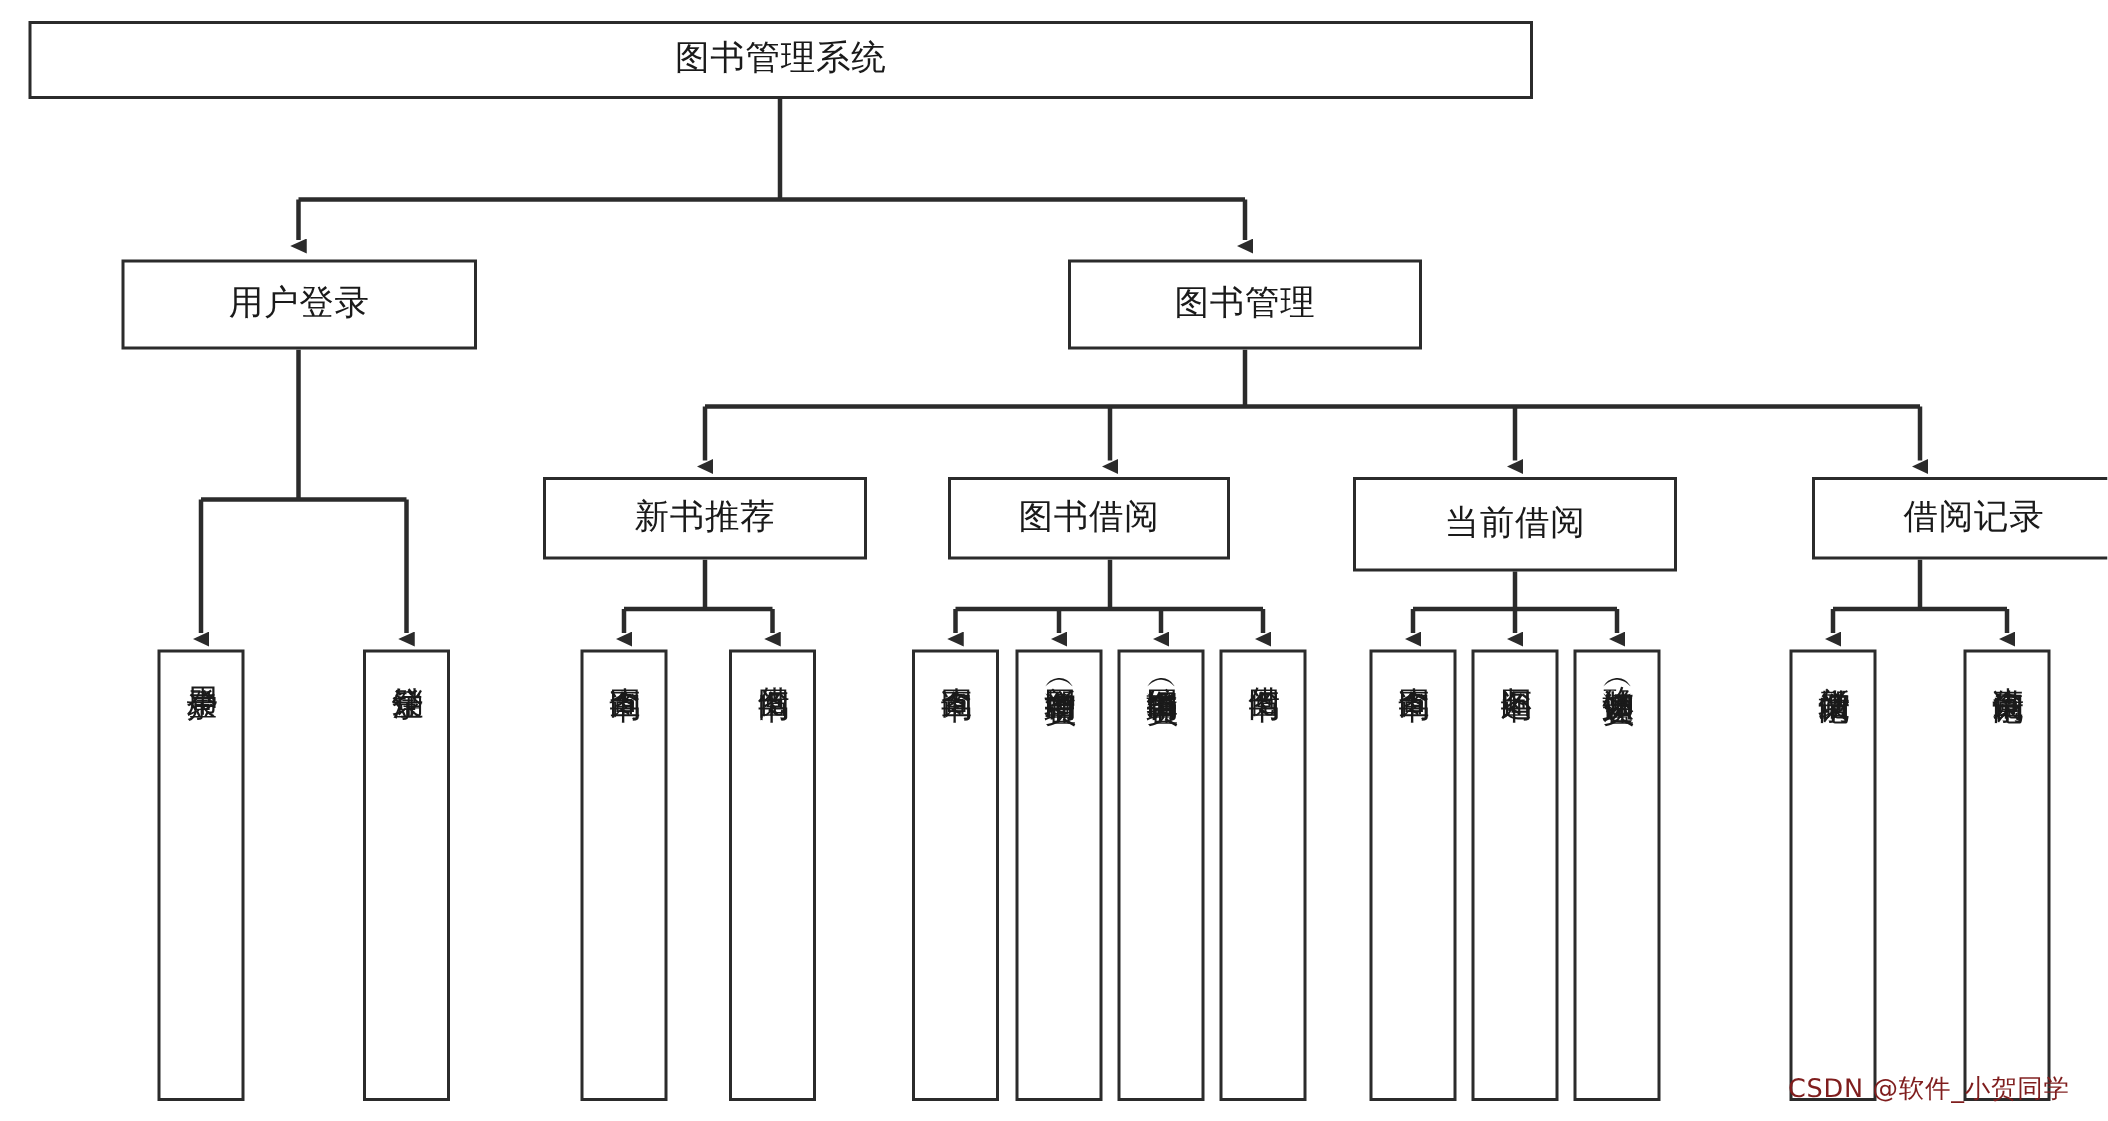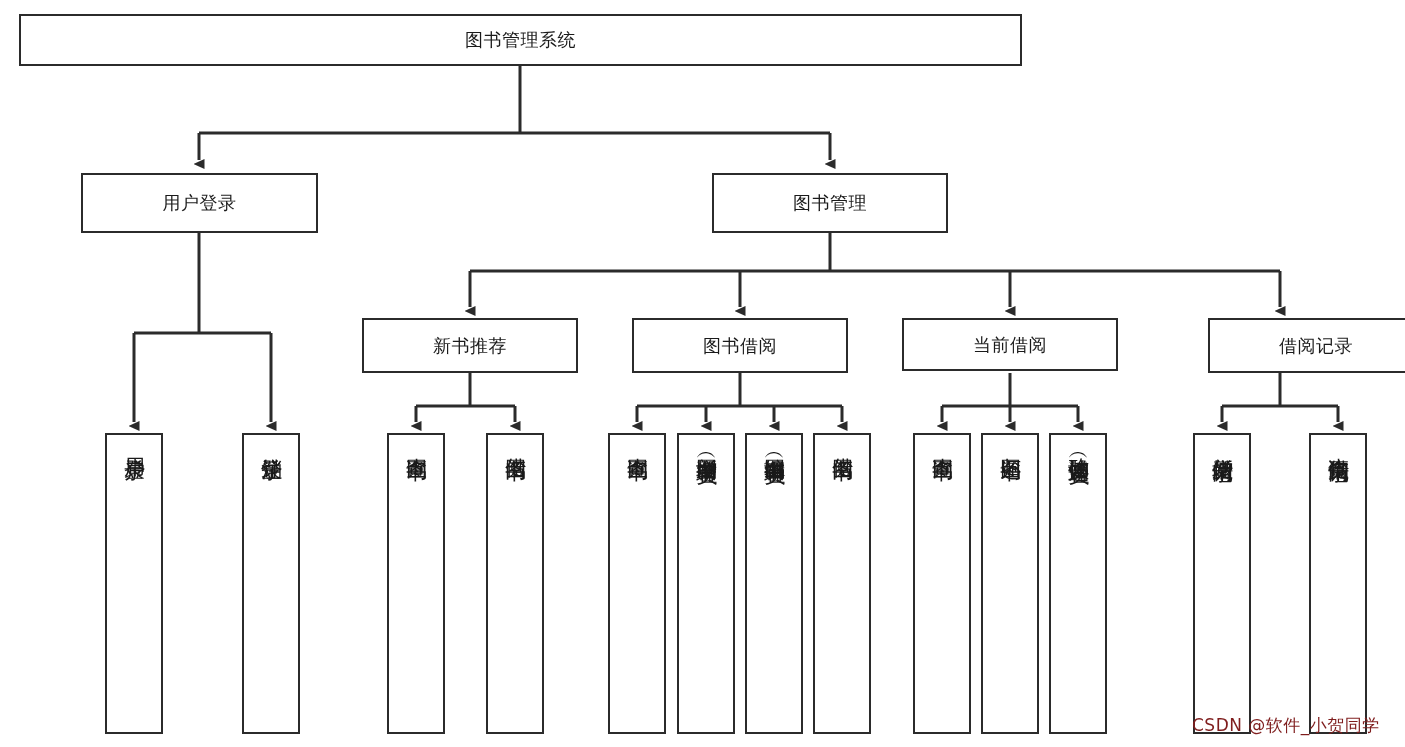--- a/index.html
+++ b/index.html
@@ -30,21 +30,21 @@
     box-sizing: border-box;
     background: #ffffff;
     border: 2.5px solid #2b2b2b;
     display: flex;
     align-items: center;
     justify-content: center;
     color: #1a1a1a;
     z-index: 2;
   }
   .node .label-h {
-    font-size: 18px;
+    font-size: 23px;
     line-height: 1.2;
     letter-spacing: 0.5px;
     white-space: nowrap;
   }
   
   .node-leaf {
     align-items: flex-start;
     padding-top: 6px;
   }
   .node-leaf .label-v {
@@ -129,25 +129,25 @@
   </div>
 
   <div class="node" style="left:362px; top:318px; width:216px; height:55px;">
     <span class="label-h">新书推荐</span>
   </div>
 
   <div class="node" style="left:712px; top:173px; width:236px; height:60px;">
     <span class="label-h">图书管理</span>
   </div>
 
-  <div class="node" style="left:632px; top:318px; width:216px; height:55px;">
+  <div class="node" style="left:632px; top:318px; width:188px; height:55px;">
     <span class="label-h">图书借阅</span>
   </div>
 
-  <div class="node" style="left:902px; top:318px; width:216px; height:53px;">
+  <div class="node" style="left:902px; top:318px; width:216px; height:63px;">
     <span class="label-h">当前借阅</span>
   </div>
 
   <div class="node" style="left:1208px; top:318px; width:216px; height:55px;">
     <span class="label-h">借阅记录</span>
   </div>
 
   <div class="node node-leaf" style="left:105px; top:433px; width:58px; height:301px;">
     <span class="label-v">用户登录</span>
   </div>

